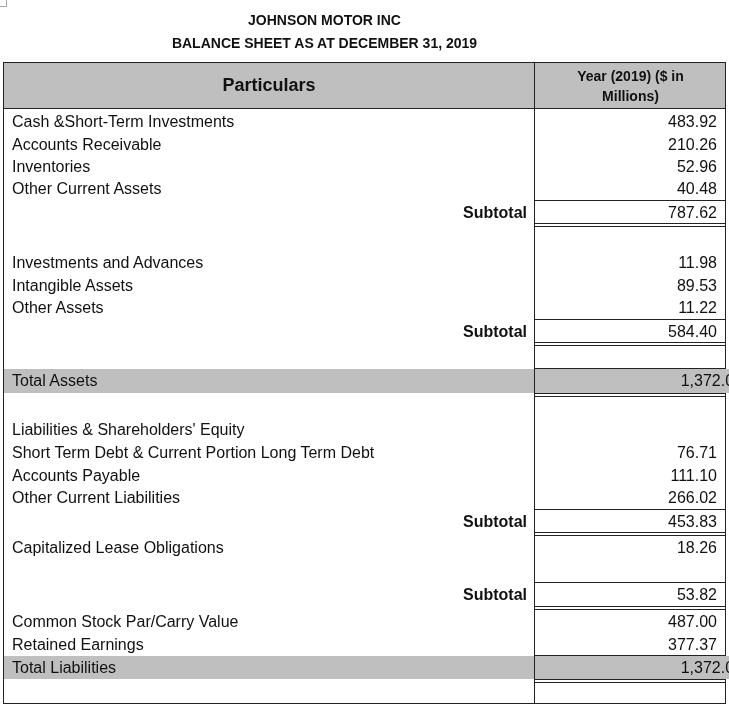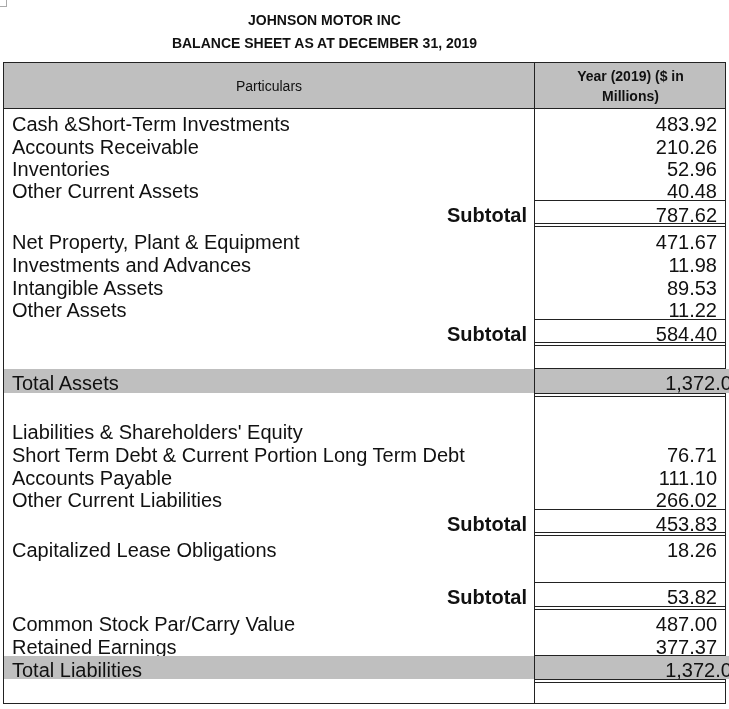--- a/index.html
+++ b/index.html
@@ -11,28 +11,28 @@
            font-weight: bold; font-size: 14px; color: #111; }
   .t1 { top: 12px; }
   .t2 { top: 35px; }
 
   .sheet { position: absolute; left: 3px; top: 62px; width: 723px; height: 642px;
            border: 1px solid #222; box-sizing: border-box; }
   .hdr { position: absolute; left: 0; top: 0; width: 100%; height: 46px;
          background: #bfbfbf; border-bottom: 1px solid #222; box-sizing: border-box; }
   .hdr-left { position: absolute; left: 0; top: 0; width: 530px; height: 45px;
               display: flex; align-items: center; justify-content: center;
-              font-weight: normal; font-size: 14px; }
+              font-weight: bold; font-size: 18px; }
   .hdr-right { position: absolute; left: 530px; top: 0; width: 191px; height: 45px;
                border-left: 1px solid #222; display: flex; align-items: center;
                justify-content: center; text-align: center; font-weight: bold;
                font-size: 14px; line-height: 20px; }
   .vline { position: absolute; left: 530px; top: 46px; width: 1px; bottom: 0; background: #222; }
 
-  .row { position: absolute; left: 0; width: 721px; height: 22px; font-size: 20px; }
+  .row { position: absolute; left: 0; width: 721px; height: 22px; font-size: 16px; }
   .row .lbl { position: absolute; left: 8px; top: 3px; white-space: nowrap; }
   .row .sub { position: absolute; right: 198px; top: 3px; font-weight: bold; }
   .row .val { position: absolute; right: 8px; top: 3px; text-align: right; }
   .bold { font-weight: normal; }
   .gray { background: #bfbfbf; padding-left: 26px; }
   .line { position: absolute; left: 531px; width: 190px; height: 1px; background: #222; }
   .dline { position: absolute; left: 531px; width: 190px; height: 4px;
            border-top: 1px solid #222; border-bottom: 1px solid #222; box-sizing: border-box; }
 </style>
 </head>
@@ -68,24 +68,20 @@
     <span class="lbl">Other Current Assets</span>
     <span class="val">40.48</span>
   </div>
   <div class="line" style="top:137px"></div>
   <div class="row" style="top:138px">
     <span class="sub">Subtotal</span>
     <span class="val bold">787.62</span>
   </div>
   <div class="dline" style="top:160px"></div>
 
-  <div class="row" style="top:165px">
-    <span class="lbl">Net Property, Plant &amp; Equipment</span>
-    <span class="val">471.67</span>
-  </div>
   <div class="row" style="top:188px">
     <span class="lbl">Investments and Advances</span>
     <span class="val">11.98</span>
   </div>
   <div class="row" style="top:211px">
     <span class="lbl">Intangible Assets</span>
     <span class="val">89.53</span>
   </div>
   <div class="row" style="top:233px">
     <span class="lbl">Other Assets</span>

